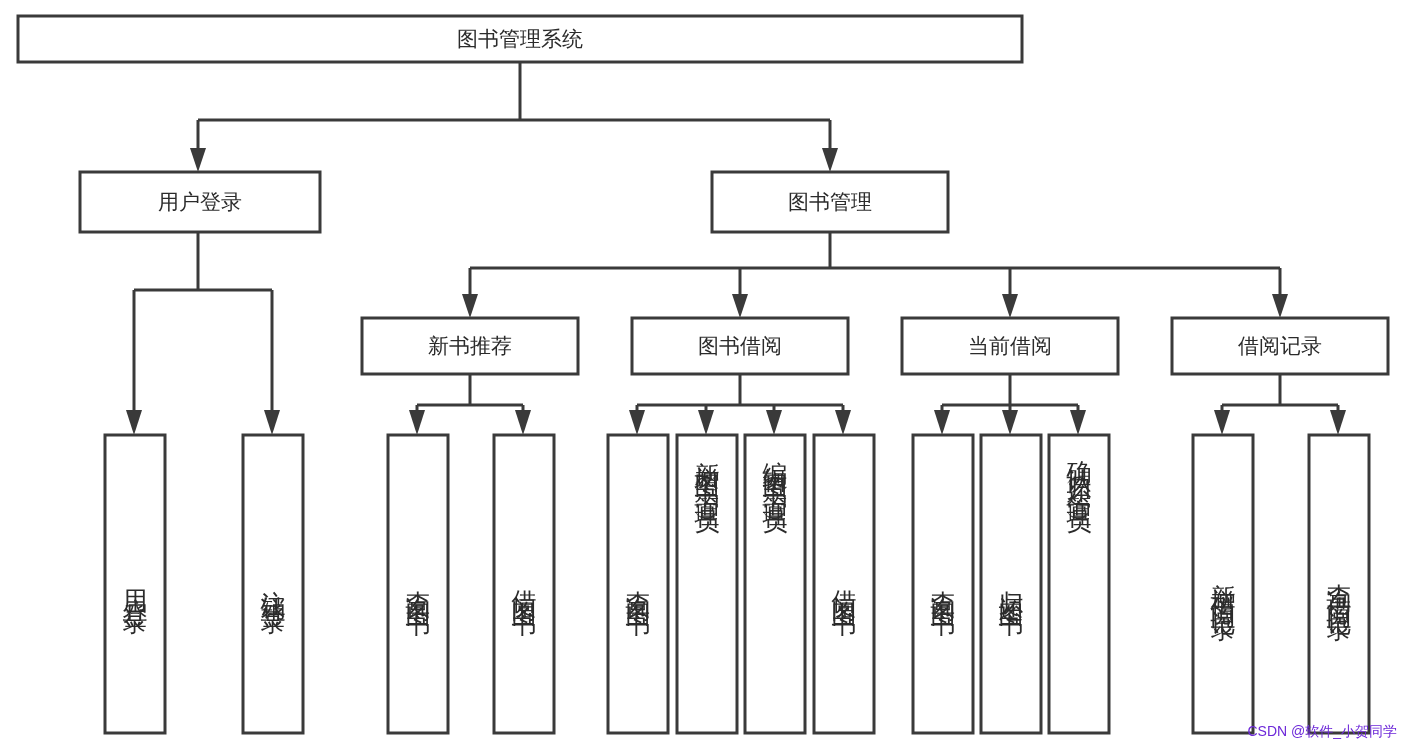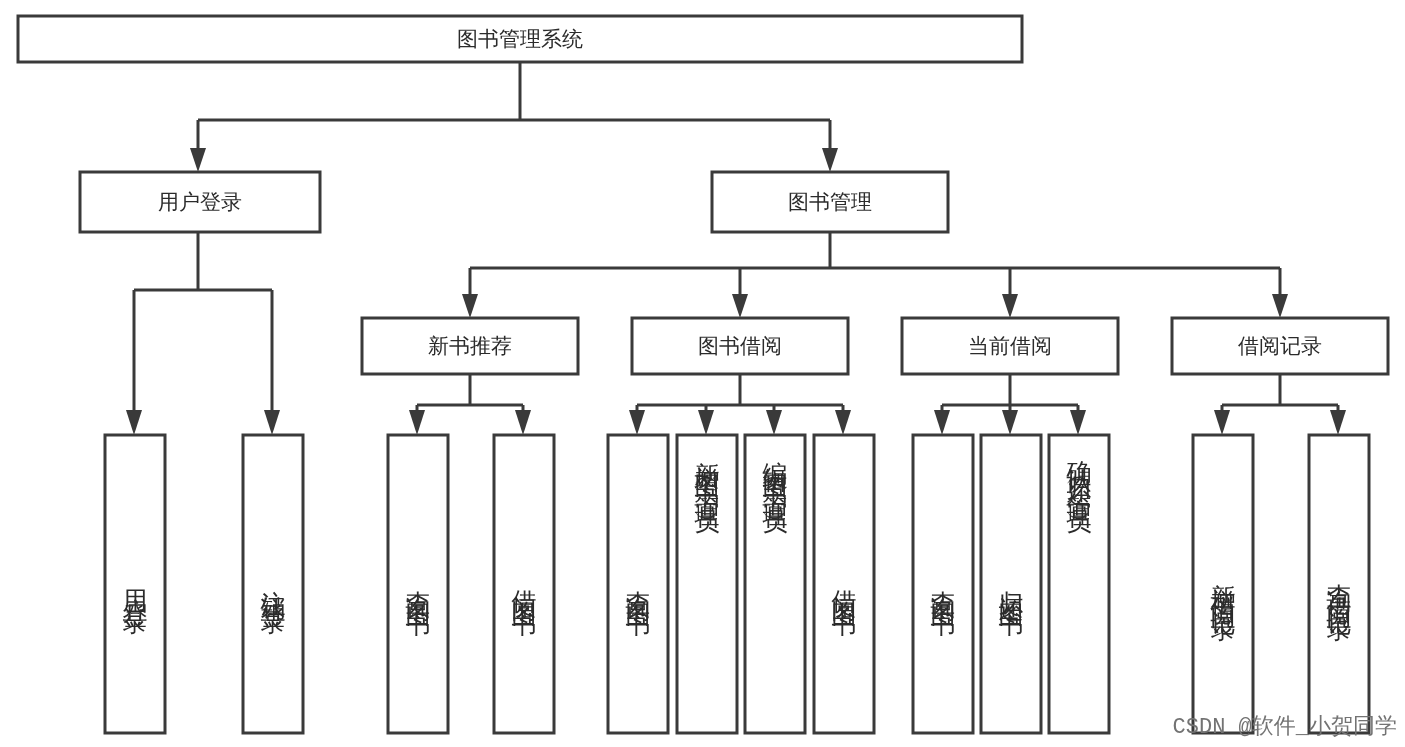--- a/index.html
+++ b/index.html
@@ -37,23 +37,23 @@
     font-family:"Liberation Sans","DejaVu Sans",sans-serif;
     font-size:25px;
     line-height:1.0;
     letter-spacing:7px;
     color:#2b2b2b;
     white-space:nowrap;
   }
   .watermark{
     position:absolute;
     right:8px;bottom:6px;
-    font-family:Liberation Mono, monospace;
-    font-size:22px;
-    color:#737373;
+    font-family:Liberation Sans, sans-serif;
+    font-size:14px;
+    color:#6d28d9;
     white-space:nowrap;
     user-select:none;
   }
 </style>
 </head>
 <body>
 
 <svg id="diagram" viewBox="0 0 1405 747">
 
   <g>

